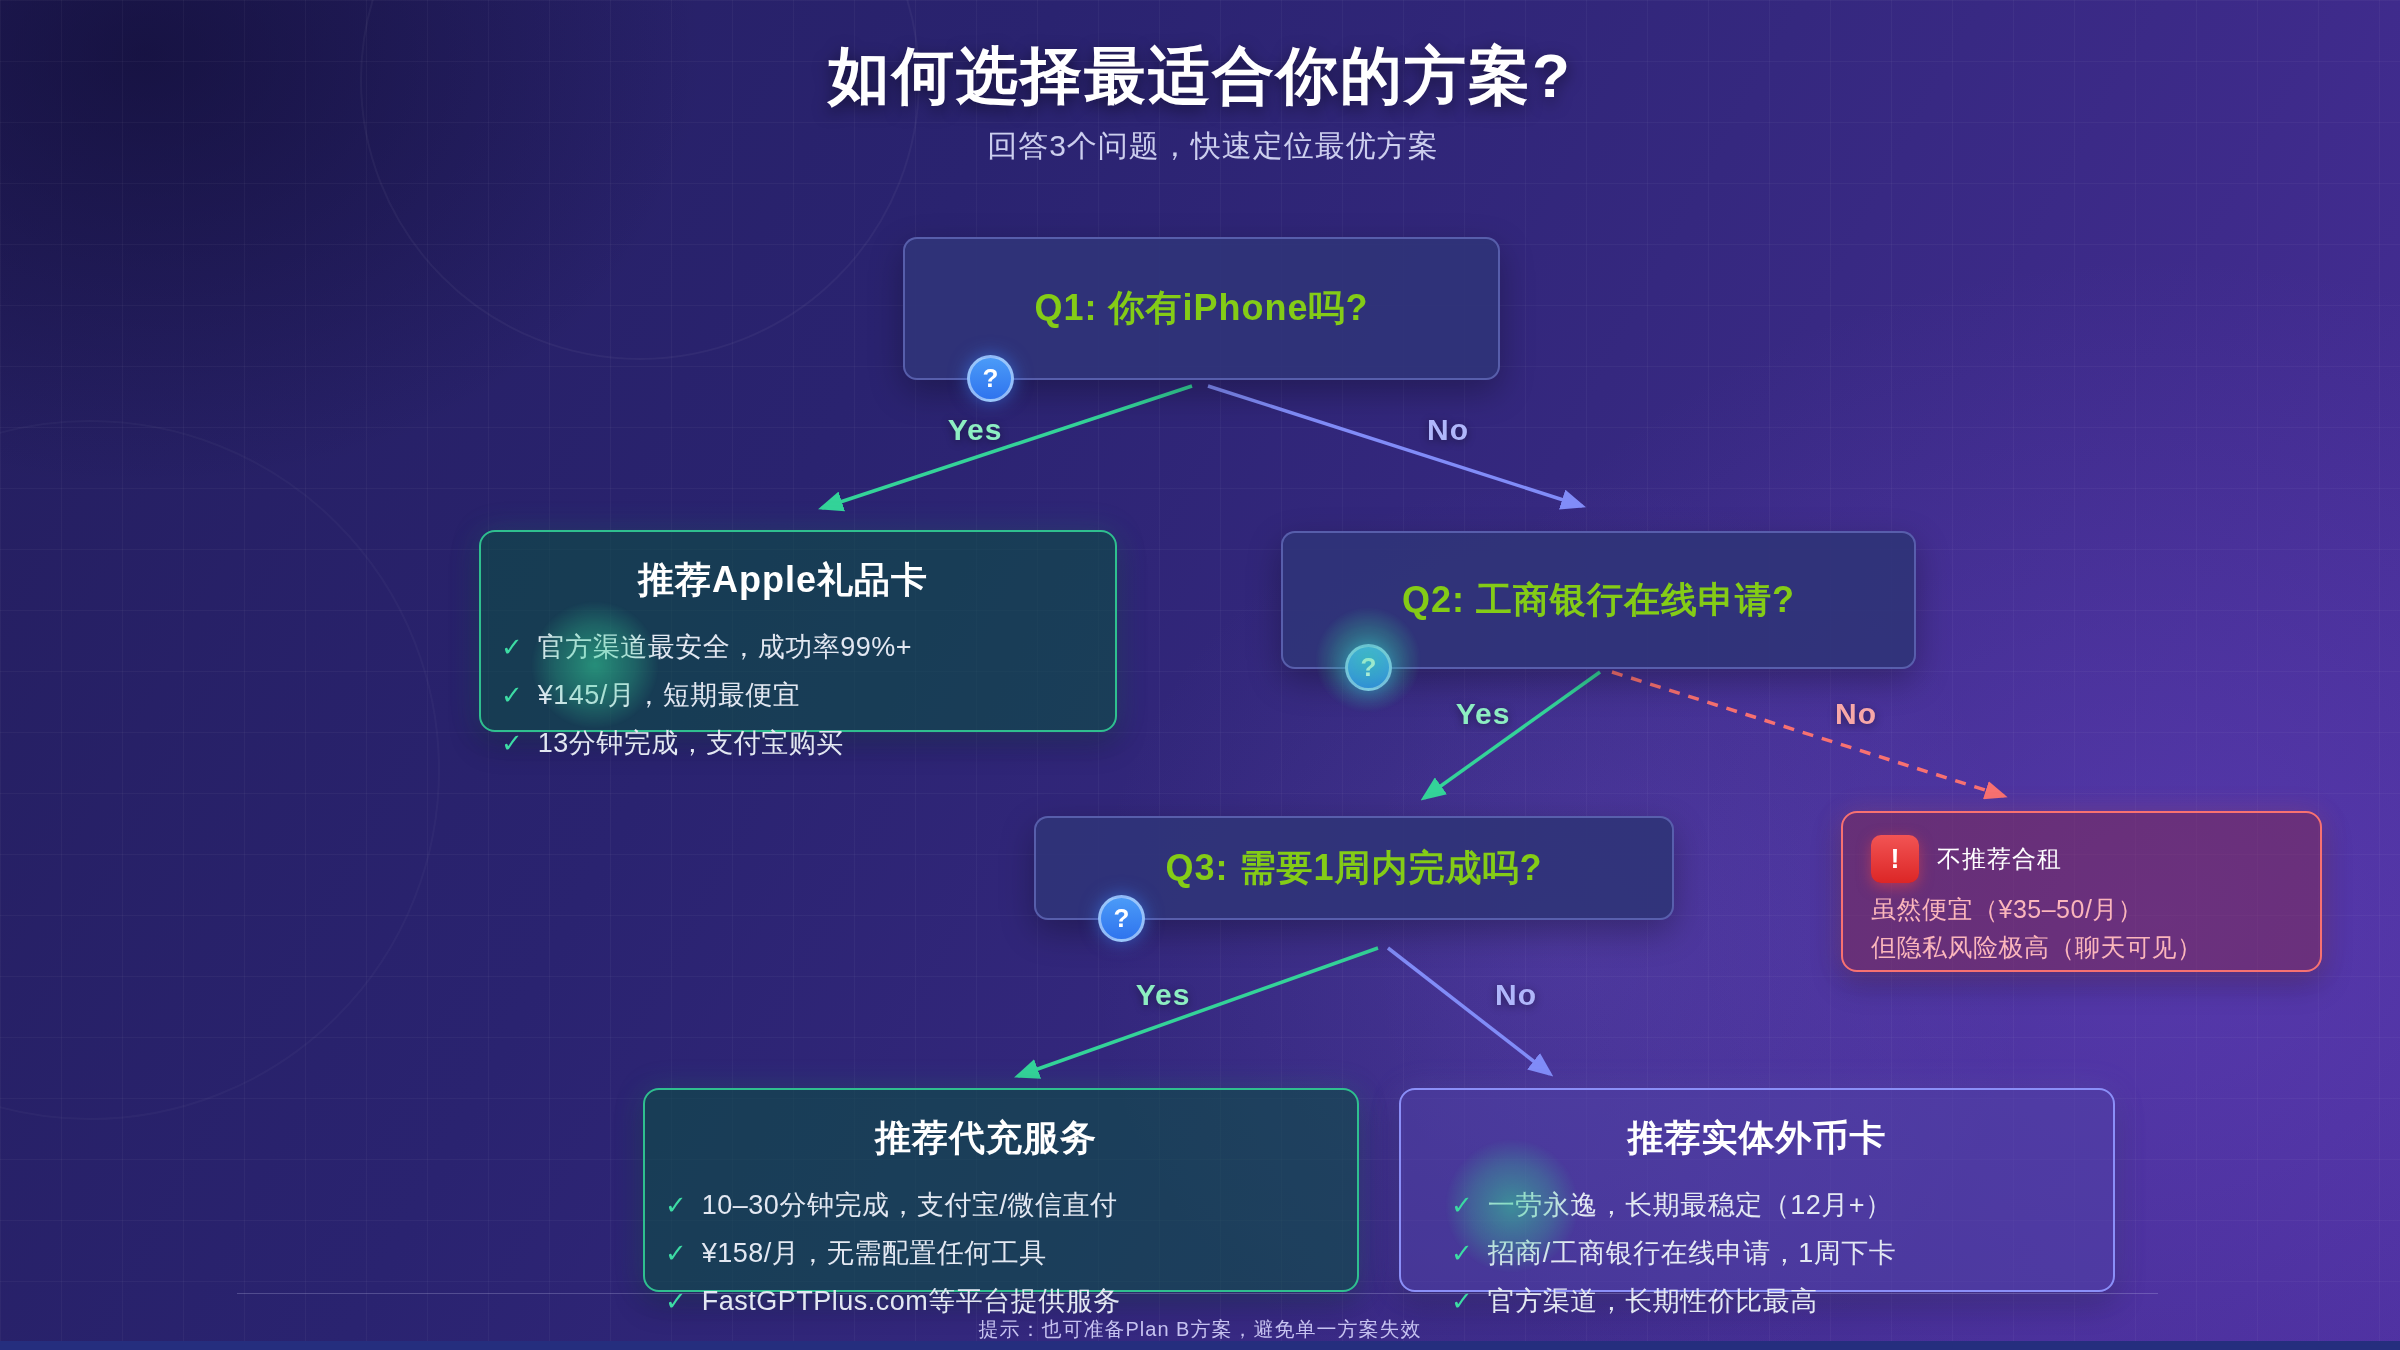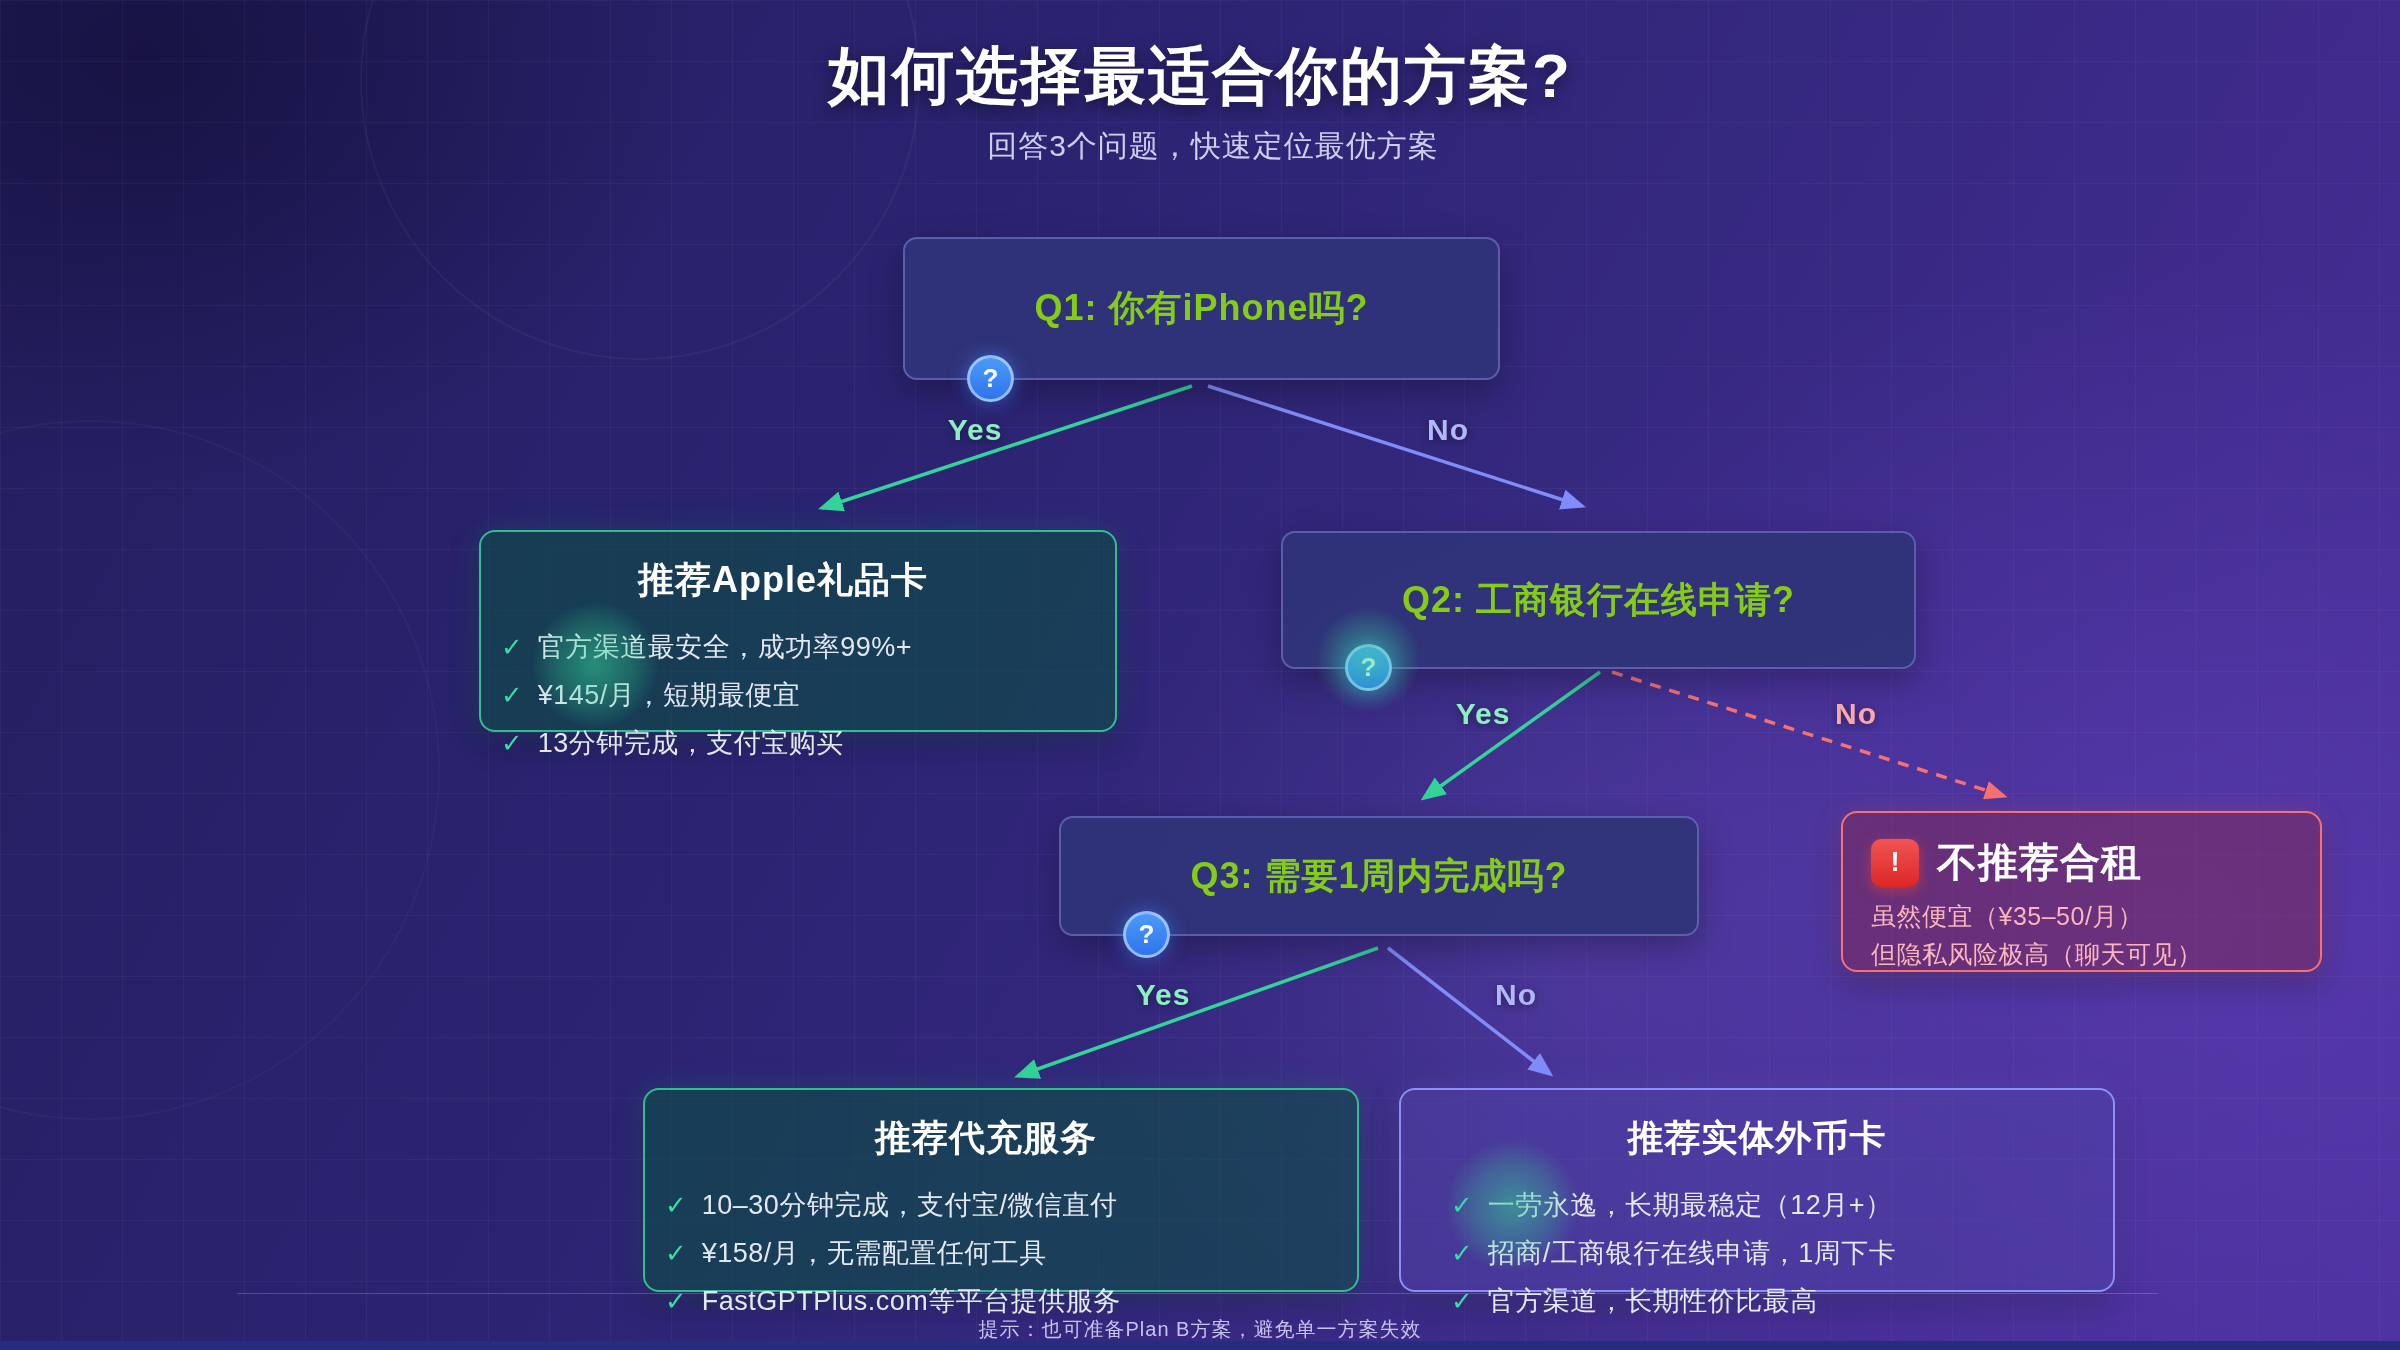--- a/index.html
+++ b/index.html
@@ -66,21 +66,21 @@
     position: absolute; z-index: 3;
     background: rgba(47,52,120,0.93);
     border: 2px solid rgba(128,138,222,0.5);
     border-radius: 14px;
     box-shadow: 0 12px 34px rgba(0,0,0,0.28);
     display: flex; align-items: center; justify-content: center;
   }
   .qtext { color: #84cc16; font-size: 36px; font-weight: 700; letter-spacing: 1px; }
   #q1 { left: 903px;  top: 237px; width: 597px; height: 143px; }
   #q2 { left: 1281px; top: 531px; width: 635px; height: 138px; }
-  #q3 { left: 1059px; top: 816px; width: 640px; height: 120px; }
+  #q3 { left: 1034px; top: 816px; width: 640px; height: 104px; }
 
   .qicon {
     position: absolute; left: 62px; bottom: -24px;
     width: 47px; height: 47px; border-radius: 50%;
     background: linear-gradient(180deg, #4b9bf8 0%, #2f74ee 100%);
     border: 3px solid rgba(197,222,254,0.65);
     box-shadow: 0 0 18px rgba(59,130,246,0.6);
     display: flex; align-items: center; justify-content: center;
     color: #ffffff; font-size: 26px; font-weight: 700;
     z-index: 5;
@@ -144,21 +144,21 @@
   }
   .whead { display: flex; align-items: center; gap: 18px; margin-bottom: 10px; }
   .wicon {
     width: 48px; height: 48px; border-radius: 10px;
     background: linear-gradient(180deg, #f25454 0%, #dc2626 100%);
     box-shadow: 0 4px 14px rgba(239,68,68,0.5);
     display: flex; align-items: center; justify-content: center;
     color: #ffffff; font-size: 27px; font-weight: 800;
     flex: 0 0 auto;
   }
-  .wtitle { color: #ffffff; font-size: 40px; font-weight: 700; letter-spacing: 1px; }
+  .wtitle { color: #ffffff; font-size: 24px; font-weight: 400; letter-spacing: 1px; }
   .wline { color: #fbb6bc; font-size: 25px; margin-top: 5px; letter-spacing: 0.5px; }
 
   .footer-divider {
     position: absolute; left: 237px; top: 1293px; width: 1921px; height: 1px;
     background: rgba(205,205,245,0.25); z-index: 3;
   }
   .footer-tip {
     position: absolute; left: 0; right: 0; top: 1316px;
     text-align: center; color: #c6c2f0; font-size: 20px; letter-spacing: 1px;
     z-index: 3;

